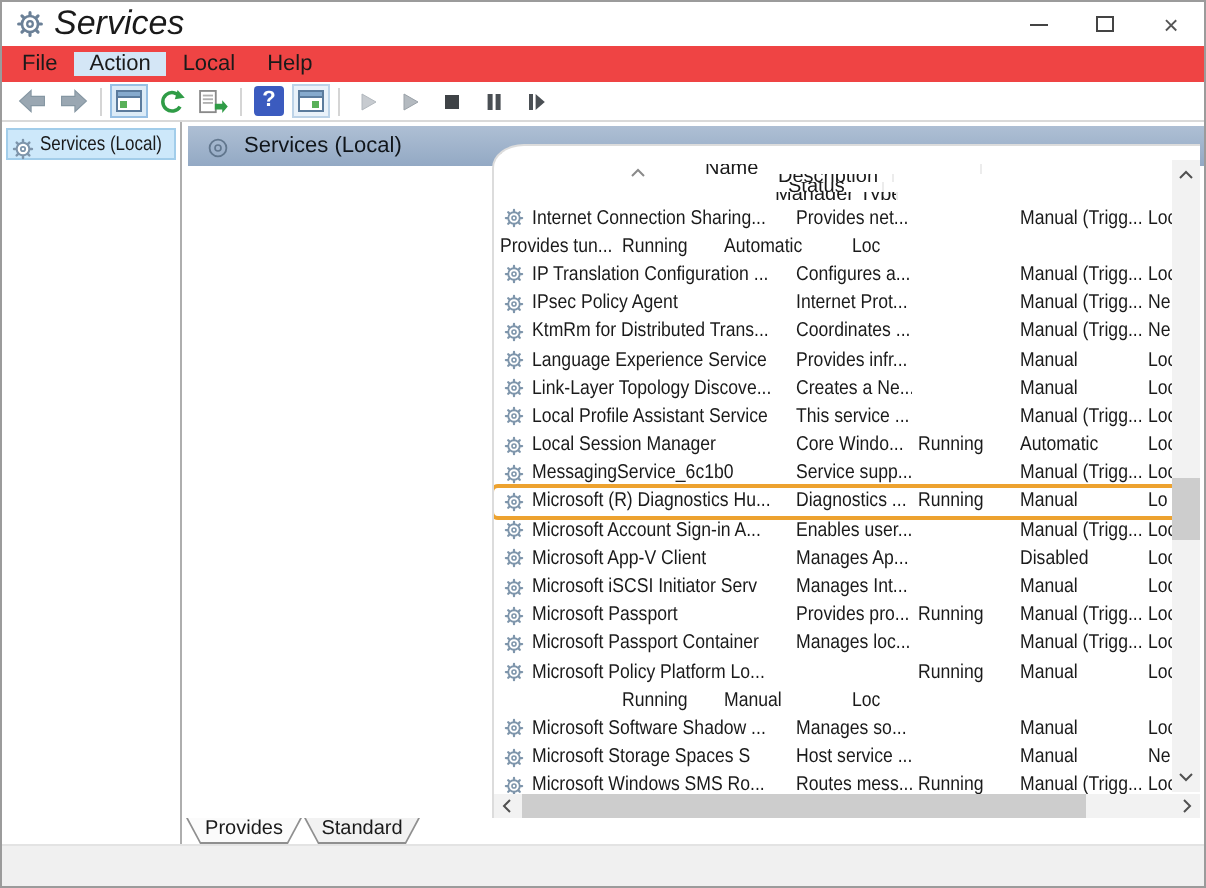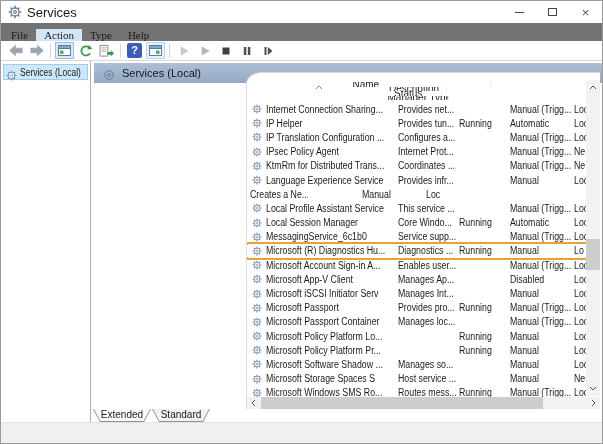--- a/index.html
+++ b/index.html
@@ -1,28 +1,28 @@
 <!DOCTYPE html>
 <html><head>
 <meta charset="utf-8">
 <style>
   html,body{margin:0;padding:0;background:#fff;}
   .window{position:relative;width:603px;height:444px;box-sizing:border-box;border:1px solid #9b9b9b;
     background:#fff;font-family:"Liberation Sans","DejaVu Sans",sans-serif;color:#1a1a1a;overflow:hidden;}
   
   .titlebar{height:22px;display:flex;align-items:center;background:#fff;}
   .app-icon{width:14px;height:14px;margin:0 5px 0 7px;flex:0 0 auto;}
-  .title-text{font-size:13px;}
+  .title-text{font-size:17px;font-style:italic;}
   .win-controls{margin-left:auto;display:flex;height:100%;}
   .win-btn{width:33px;display:flex;align-items:center;justify-content:center;}
   .min-glyph{width:9px;height:1px;background:#444;}
   .max-glyph{width:9px;height:8px;border:1px solid #444;box-sizing:border-box;}
   .close-glyph{font-size:13px;color:#555;line-height:1;}
   
-  .menubar{height:18px;display:flex;align-items:flex-end;padding-left:2px;font-size:11px;background:#737373;font-family:Liberation Serif, serif;}
+  .menubar{height:18px;display:flex;align-items:center;padding-left:2px;font-size:11px;background:#ef4444;}
   .menu-item{padding:0 8px;display:flex;align-items:center;}
   .menu-item.active{background:#d4e6f6;}
   
   .toolbar{height:19px;display:flex;align-items:center;padding-left:5px;border-bottom:1px solid #d9d9d9;background:#fff;}
   .tb-btn{height:17px;min-width:19px;display:flex;align-items:center;justify-content:center;margin-right:2px;box-sizing:border-box;}
   .tb-btn.framed{border:1px solid #98c0e4;background:#dcebf7;}
   .tb-btn.framed2{border:1px solid #bdd3e8;background:#eaf2fa;}
   .tb-sep{width:1px;height:14px;background:#d5d5d5;margin:0 4px 0 2px;}
   .help-box{width:15px;height:15px;background:#3b5bbf;border-radius:2px;color:#fff;font-size:11px;font-weight:bold;
     display:flex;align-items:center;justify-content:center;line-height:1;}
@@ -112,21 +112,21 @@
   </div>
 
   <div class="menubar">
     <div class="menu-item">
         <span>File</span>
       </div>
     <div class="menu-item active">
         <span>Action</span>
       </div>
     <div class="menu-item">
-        <span>Type</span>
+        <span>Local</span>
       </div>
     <div class="menu-item">
         <span>Help</span>
       </div>
   </div>
 
   <div class="toolbar">
     <div class="tb-btn">
       <svg viewBox="0 0 18 14" width="16" height="13">
         <path d="M8.5 1 L2 7 L8.5 13 L8.5 9.6 H16 V4.4 H8.5 Z" fill="#9aa7b2" stroke="#8596a2" stroke-width="0.6"></path>
@@ -273,32 +273,20 @@
                 <span class="sq"></span>
               </div>
     <div class="cell c-startup">
                 <span class="sq">Manual (Trigg...</span>
               </div>
     <div class="cell c-logon">
                 <span class="sq">Loc</span>
               </div>
   </div>
             <div class="svc-row">
-    <div class="cell c-name">
-      <span class="gear-svg">
-        <svg viewBox="0 0 16 16" width="10" height="10">
-          <g stroke="#7e95ab" stroke-width="1.8" stroke-linecap="round">
-            <path d="M8 1.5V14.5 M1.5 8H14.5 M3.4 3.4L12.6 12.6 M12.6 3.4L3.4 12.6" fill="none"></path>
-          </g>
-          <circle cx="8" cy="8" r="4.6" fill="#fff" stroke="#7e95ab" stroke-width="1.5"></circle>
-          <circle cx="8" cy="8" r="1.6" fill="none" stroke="#7e95ab" stroke-width="1.3"></circle>
-        </svg>
-      </span>
-      <span class="sq">IP Helper</span>
-    </div>
     <div class="cell c-desc">
                 <span class="sq">Provides tun...</span>
               </div>
     <div class="cell c-status">
                 <span class="sq">Running</span>
               </div>
     <div class="cell c-startup">
                 <span class="sq">Automatic</span>
               </div>
     <div class="cell c-logon">
@@ -403,20 +391,32 @@
                 <span class="sq"></span>
               </div>
     <div class="cell c-startup">
                 <span class="sq">Manual</span>
               </div>
     <div class="cell c-logon">
                 <span class="sq">Loc</span>
               </div>
   </div>
             <div class="svc-row">
+    <div class="cell c-name">
+      <span class="gear-svg">
+        <svg viewBox="0 0 16 16" width="10" height="10">
+          <g stroke="#7e95ab" stroke-width="1.8" stroke-linecap="round">
+            <path d="M8 1.5V14.5 M1.5 8H14.5 M3.4 3.4L12.6 12.6 M12.6 3.4L3.4 12.6" fill="none"></path>
+          </g>
+          <circle cx="8" cy="8" r="4.6" fill="#fff" stroke="#7e95ab" stroke-width="1.5"></circle>
+          <circle cx="8" cy="8" r="1.6" fill="none" stroke="#7e95ab" stroke-width="1.3"></circle>
+        </svg>
+      </span>
+      <span class="sq">Link-Layer Topology Discove...</span>
+    </div>
     <div class="cell c-desc">
                 <span class="sq">Creates a Ne...</span>
               </div>
     <div class="cell c-status">
                 <span class="sq"></span>
               </div>
     <div class="cell c-startup">
                 <span class="sq">Manual</span>
               </div>
     <div class="cell c-logon">
@@ -677,32 +677,20 @@
                 <span class="sq">Running</span>
               </div>
     <div class="cell c-startup">
                 <span class="sq">Manual</span>
               </div>
     <div class="cell c-logon">
                 <span class="sq">Loc</span>
               </div>
   </div>
             <div class="svc-row">
-    <div class="cell c-name">
-      <span class="gear-svg">
-        <svg viewBox="0 0 16 16" width="10" height="10">
-          <g stroke="#7e95ab" stroke-width="1.8" stroke-linecap="round">
-            <path d="M8 1.5V14.5 M1.5 8H14.5 M3.4 3.4L12.6 12.6 M12.6 3.4L3.4 12.6" fill="none"></path>
-          </g>
-          <circle cx="8" cy="8" r="4.6" fill="#fff" stroke="#7e95ab" stroke-width="1.5"></circle>
-          <circle cx="8" cy="8" r="1.6" fill="none" stroke="#7e95ab" stroke-width="1.3"></circle>
-        </svg>
-      </span>
-      <span class="sq">Microsoft Policy Platform Pr...</span>
-    </div>
     <div class="cell c-desc">
                 <span class="sq"></span>
               </div>
     <div class="cell c-status">
                 <span class="sq">Running</span>
               </div>
     <div class="cell c-startup">
                 <span class="sq">Manual</span>
               </div>
     <div class="cell c-logon">
@@ -819,21 +807,21 @@
                 <polyline points="1,1 4,4 1,7" fill="none" stroke="#505050"></polyline>
               </svg>
           </div>
         </div>
       </div>
 
       <div class="tabs">
         <div class="tab active">
           <span class="tab-shape"></span>
           <span class="tab-shape-inner"></span>
-          <span class="tab-label">Extended</span>
+          <span class="tab-label">Provides</span>
         </div>
         <div class="tab">
           <span class="tab-shape"></span>
           <span class="tab-shape-inner"></span>
           <span class="tab-label">Standard</span>
         </div>
       </div>
     </div>
   </div>
 

